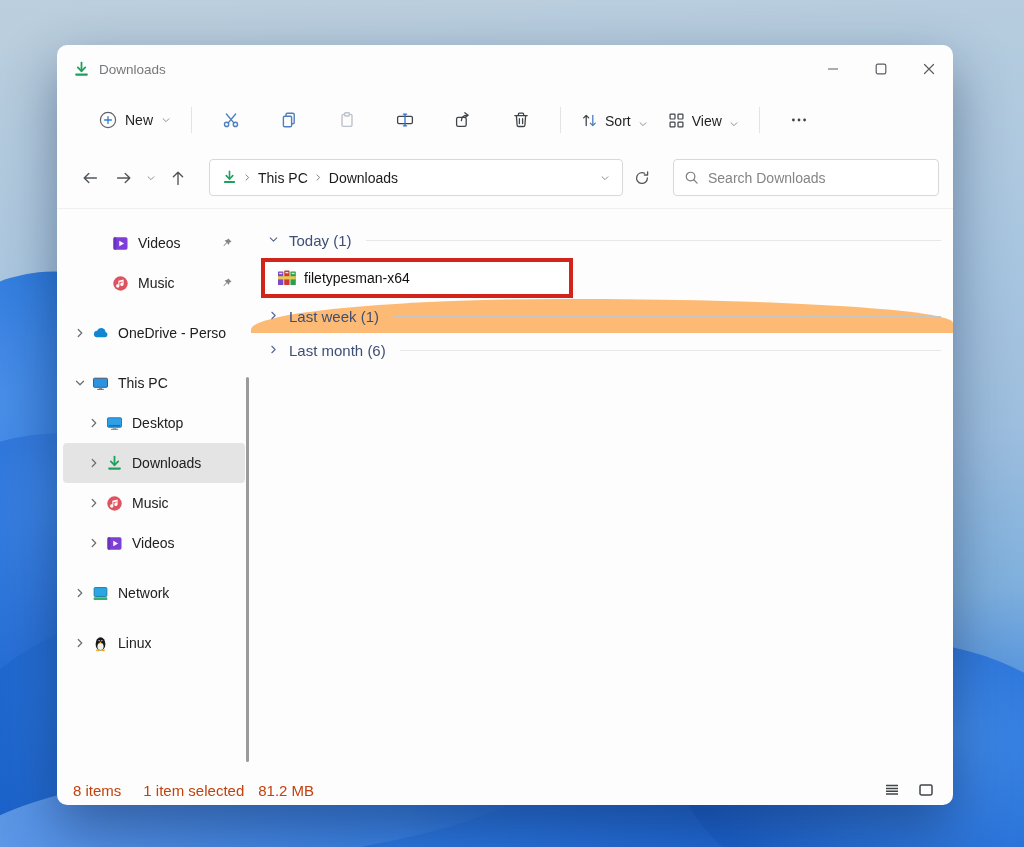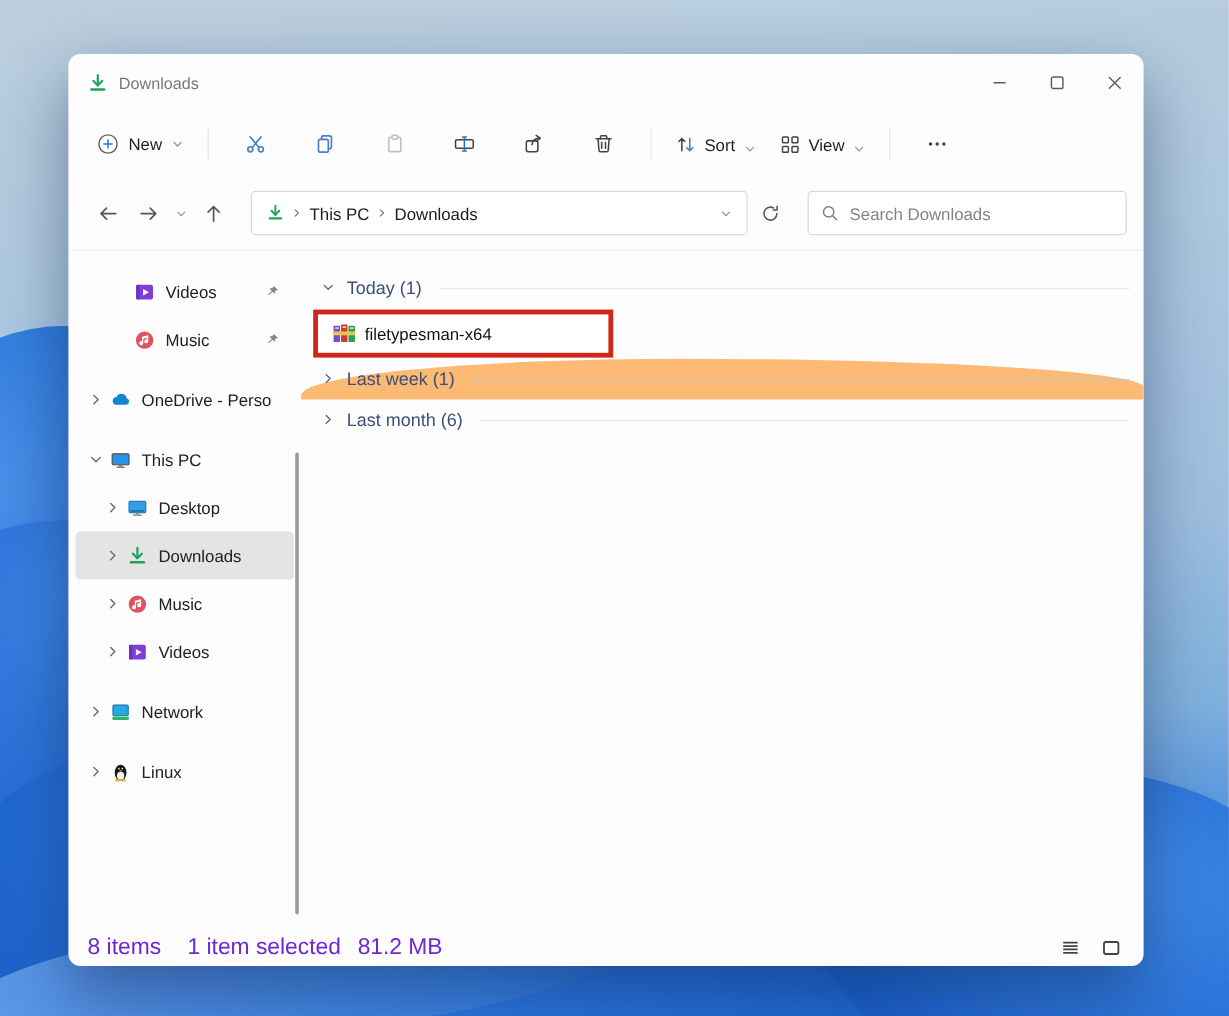--- a/index.html
+++ b/index.html
@@ -37,21 +37,21 @@
     box-shadow: 0 22px 55px rgba(15,35,75,.45);
     display: flex; flex-direction: column; color: #1f1f1f; font-size: 14px; }
 
   
   .titlebar { height: 48px; flex: none; display: flex; align-items: center; padding: 0 0 0 16px; }
   .title-text { color: #76797c; font-size: 13.5px; margin-left: 9px; }
   .win-controls { margin-left: auto; display: flex; height: 100%; }
   .wc { width: 48px; height: 100%; display: flex; align-items: center; justify-content: center; }
 
   
-  .toolbar { height: 54px; flex: none; display: flex; align-items: center; padding: 0 14px; }
+  .toolbar { height: 54px; flex: none; display: flex; align-items: center; padding: 0 32px; }
   .new-btn { display: flex; align-items: center; gap: 8px; padding: 7px 10px; border-radius: 5px; cursor: default; }
   .tb-sep { width: 1px; height: 26px; background: #e4e4e4; margin: 0 10px; flex: none; }
   .tb-icon { width: 44px; height: 38px; margin: 0 7px; display: flex; align-items: center; justify-content: center; border-radius: 5px; }
   .tb-group { display: flex; align-items: flex-end; gap: 7px; padding: 7px 10px; border-radius: 5px; }
 
   
   .navrow { height: 62px; flex: none; display: flex; align-items: center; padding: 0 14px 0 16px; border-bottom: 1px solid #f0f0f0; }
   .nav-btn { width: 34px; height: 34px; display: flex; align-items: center; justify-content: center; border-radius: 5px; flex: none; }
   .nav-chev { width: 20px; height: 34px; display: flex; align-items: center; justify-content: center; flex: none; }
   .addressbar { display: flex; align-items: center; width: 452px; margin-left: 14px; flex: none; }
@@ -79,26 +79,26 @@
   .sgap { height: 10px; }
   .side-scroll { position: absolute; right: 2px; top: 168px; width: 3px; height: 385px; background: #9b9b9b; border-radius: 2px; }
 
   
   .content { flex: 1; padding-top: 14px; min-width: 0; position: relative; }
   .group-row { height: 34px; display: flex; align-items: center; padding: 0 12px 0 16px; color: #3e4f76; font-size: 15px; }
   .group-row .gchev { width: 14px; height: 14px; margin-right: 8px; display: flex; flex: none; color: #55678f; }
   .group-row .grule { flex: 1; height: 1px; background: #e7e7e7; margin-left: 14px; }
   .group-row.band { background: #fdba74; }
   .file-row-wrap { height: 42px; display: flex; align-items: center; }
-  .red-box { margin-left: 10px; width: 250px; height: 40px; border: 4px solid #d2241a;
+  .red-box { margin-left: 10px; width: 312px; height: 40px; border: 4px solid #d2241a;
     display: flex; align-items: center; padding-left: 12px; background: #fff; }
   .file-name { margin-left: 7px; font-size: 14px; color: #111; }
 
   
-  .statusbar { height: 30px; flex: none; display: flex; align-items: center; padding: 0 16px; font-size: 19px; color: #6d28d9; }
+  .statusbar { height: 30px; flex: none; display: flex; align-items: center; padding: 0 16px; font-size: 15px; color: #c2410c; }
   .st-count { margin-right: 22px; }
   .st-sel { margin-right: 14px; }
   .st-icons { margin-left: auto; display: flex; gap: 12px; align-items: center; }
   .st-ic { width: 22px; height: 22px; display: flex; align-items: center; justify-content: center; border-radius: 3px; }
 
   svg { display: block; }
 </style>
 </head>
 <body>
 

